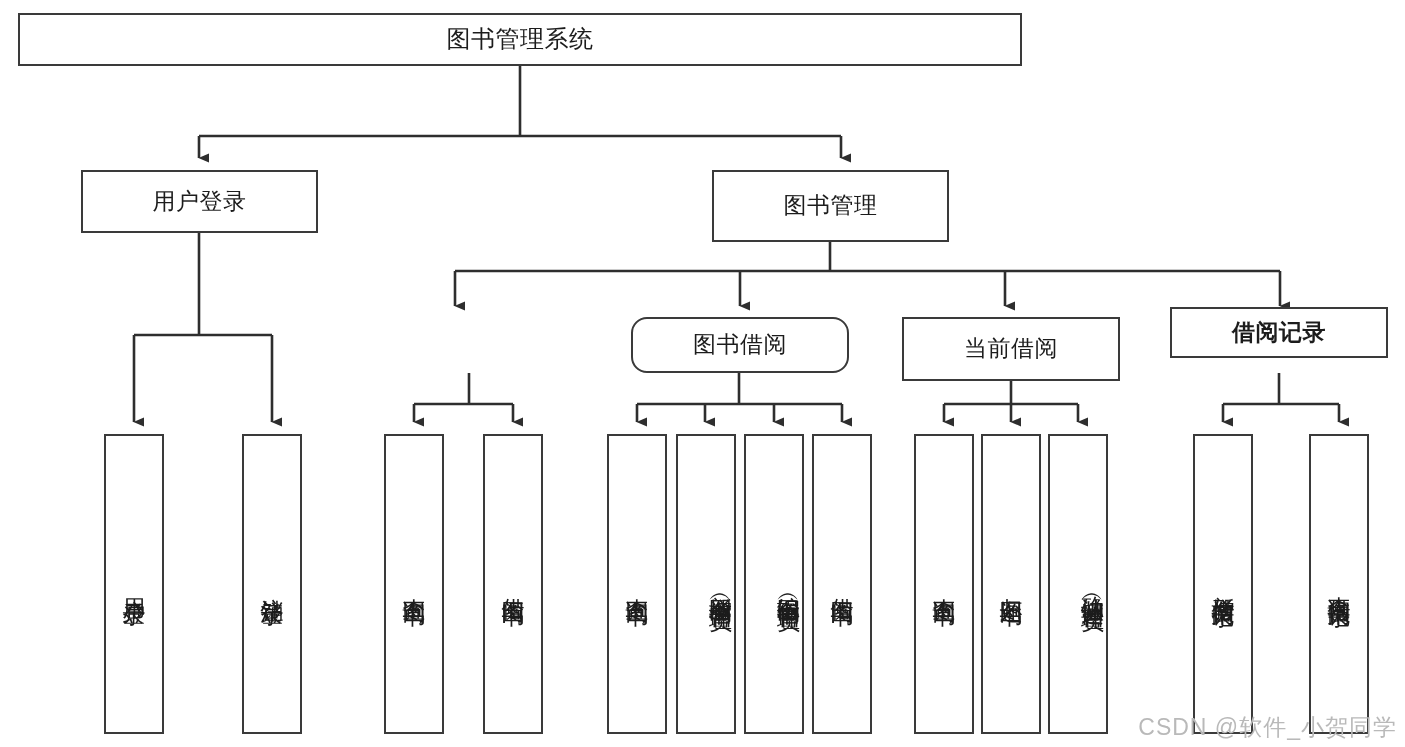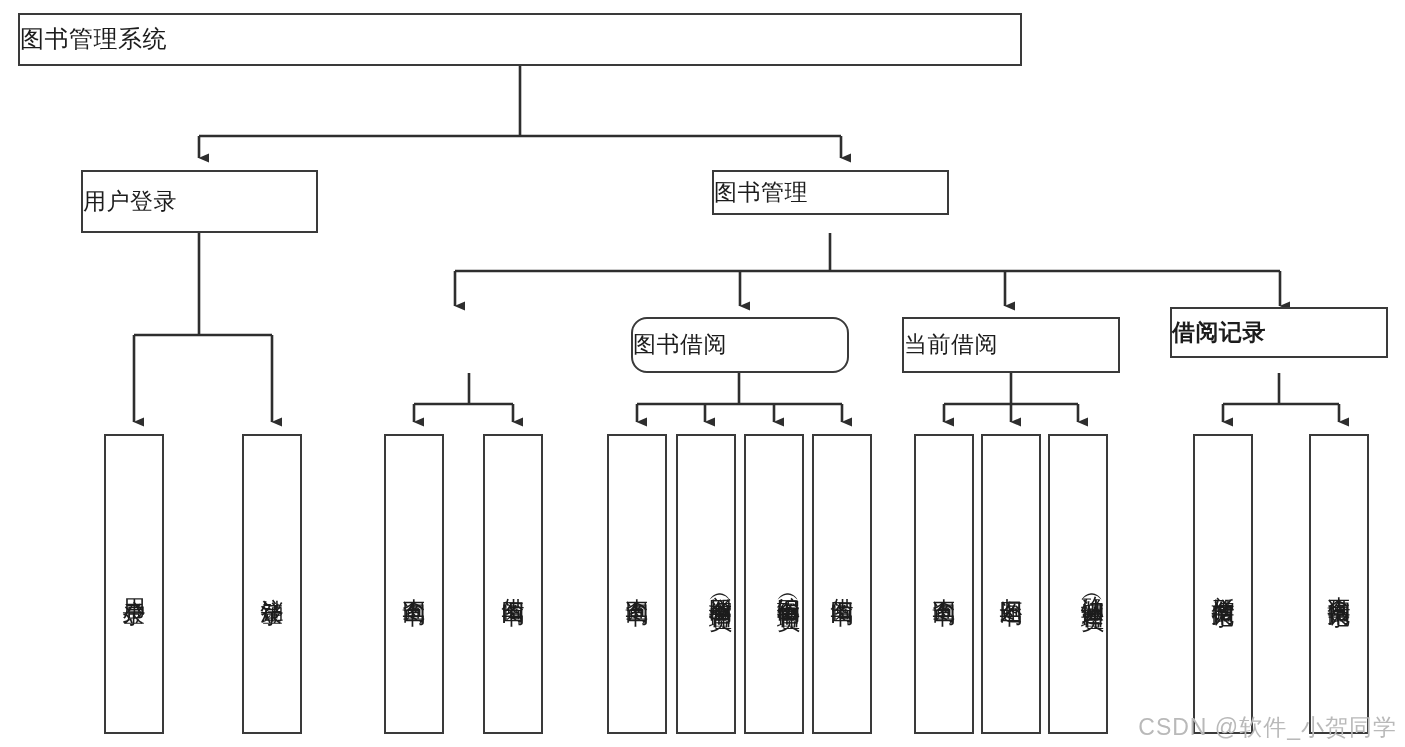--- a/index.html
+++ b/index.html
@@ -25,20 +25,21 @@
     height: 747px;
     pointer-events: none;
   }
   .node {
     position: absolute;
     box-sizing: border-box;
     background: #ffffff;
     border: 2.5px solid #3a3a3a;
     display: flex;
     align-items: center;
+    justify-content: center;
     color: #1c1c1c;
     line-height: 1.18;
     text-align: center;
   }
   .node-h {
     font-size: 23px;
     letter-spacing: 0.5px;
   }
   .node-root {
     font-size: 24px;
@@ -128,28 +129,28 @@
     </g>
   </svg>
 
   <div class="node node-h node-root" style="left:18px; top:13px; width:1004px; height:53px;">
     <span>图书管理系统</span>
   </div>
 
   <div class="node node-h" style="left:81px; top:170px; width:237px; height:63px;">
     <span>用户登录</span>
   </div>
-  <div class="node node-h" style="left:712px; top:170px; width:237px; height:45px;">
+  <div class="node node-h" style="left:712px; top:170px; width:237px; height:72px;">
     <span>图书管理</span>
   </div>
 
   <div class="node node-h" style="left:631px; top:317px; width:218px; height:56px;border-radius:16px;">
     <span>图书借阅</span>
   </div>
-  <div class="node node-h" style="left:902px; top:317px; width:218px; height:56px;">
+  <div class="node node-h" style="left:902px; top:317px; width:218px; height:64px;">
     <span>当前借阅</span>
   </div>
   <div class="node node-h" style="left:1170px; top:307px; width:218px; height:51px;font-weight:bold;">
     <span>借阅记录</span>
   </div>
 
   <div class="node node-v mid" style="left:104px; top:434px; width:60px; height:300px;">
     <span class="label-v">用户登录</span>
   </div>
   <div class="node node-v mid" style="left:242px; top:434px; width:60px; height:300px;">

